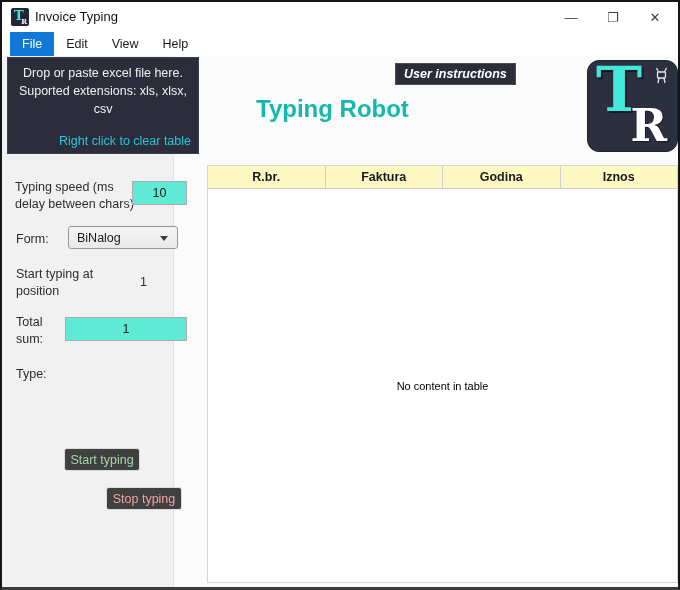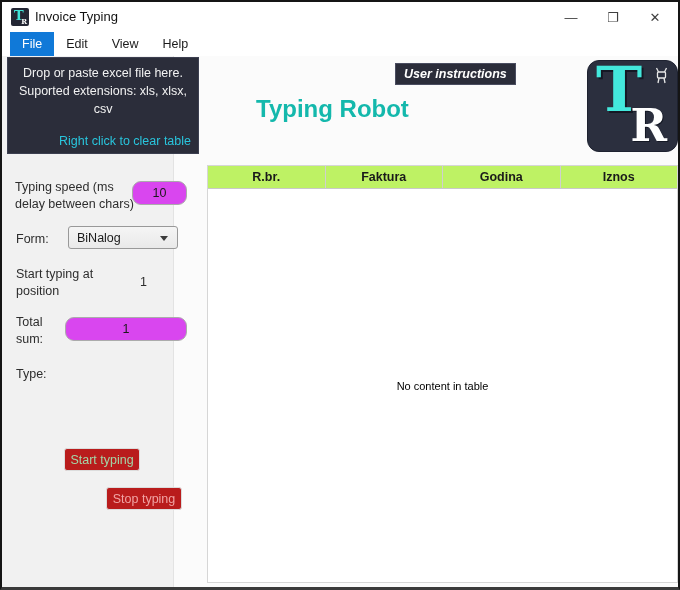--- a/index.html
+++ b/index.html
@@ -28,35 +28,35 @@
   .sidebar { position:absolute; left:0; top:54px; width:172px; height:531px; background:#f1f1f1; border-right:1px solid #e3e3e3; }
   .drop-panel {
     position:absolute; left:5px; top:1px; width:192px; height:97px;
     background:#2b2d3a; border:1px solid #3c3f50; color:#f2f2f2;
     padding-top:6px; text-align:center;
   }
   .drop-line { font-size:12.5px; line-height:1.45; white-space:nowrap; }
   .drop-hint { position:absolute; right:7px; bottom:5px; font-size:12.5px; color:#29c5dd; }
   .side-label { position:absolute; font-size:12.5px; color:#2d2d2d; line-height:1.35; }
   .text-box {
-    position:absolute; background:#d946ef; border:1px solid #ababab; border-radius:9px;
+    position:absolute; background:#5eead4; border:1px solid #ababab; border-radius:0;
     font-size:12.5px; text-align:center; color:#1a1a1a; font-family:"Liberation Sans", sans-serif;
   }
   .combo {
     position:absolute; background:linear-gradient(#f5f5f5,#e9e9e9);
     border:1px solid #999999; border-radius:3px;
   }
   .combo.focused { border:2px solid #49a1e0; }
   .combo .combo-label { position:absolute; left:8px; top:50%; transform:translateY(-50%); font-size:12.5px; color:#1a1a1a; }
   .combo .arrow-down {
     position:absolute; right:9px; top:50%; margin-top:-2px;
     width:0; height:0; border-left:4px solid transparent; border-right:4px solid transparent; border-top:5px solid #3c3c3c;
   }
   .side-btn {
-    position:absolute; width:76px; height:23px; background:#b91c1c;
+    position:absolute; width:76px; height:23px; background:#404040;
     border:1px solid #dcdcdc; border-radius:3px; font-size:12.5px;
     display:flex; align-items:center; justify-content:center;
   }
   .side-btn.start { color:#a3d6a8; }
   .side-btn.stop { color:#f0a3a3;margin-left:42px; }
   
   .user-instructions {
     position:absolute; left:393px; top:61px; height:22px; padding:4px 8px;
     background:#2b2d3a; border:1px solid #4a4d60; color:#ffffff;
     font-size:12.5px; font-style:italic; font-weight:bold;
@@ -78,21 +78,21 @@
   .logo .robot-glyph { position:absolute; right:8px; top:6px; }
   
   .data-table {
     position:absolute; left:205px; top:163px; width:471px; height:418px;
     background:#ffffff; border:1px solid #d6d6d6; display:flex; flex-direction:column;
   }
   .table-header { display:flex; height:23px; background:#f0f0f0; border-bottom:1px solid #c9c9c9; }
   .th-cell {
     flex:1; display:flex; align-items:center; justify-content:center;
     font-size:12.5px; font-weight:bold; color:#1a1a1a;
-    border-right:1px solid #cfcfcf; background:#bef264;
+    border-right:1px solid #cfcfcf; background:#fef9c3;
   }
   .th-cell:last-child { border-right:none; }
   .table-body { flex:1; display:flex; align-items:center; justify-content:center; }
   .empty-text { font-size:11px; color:#000000; }
 </style>
 </head>
 <body>
 
 <div id="window">
 

